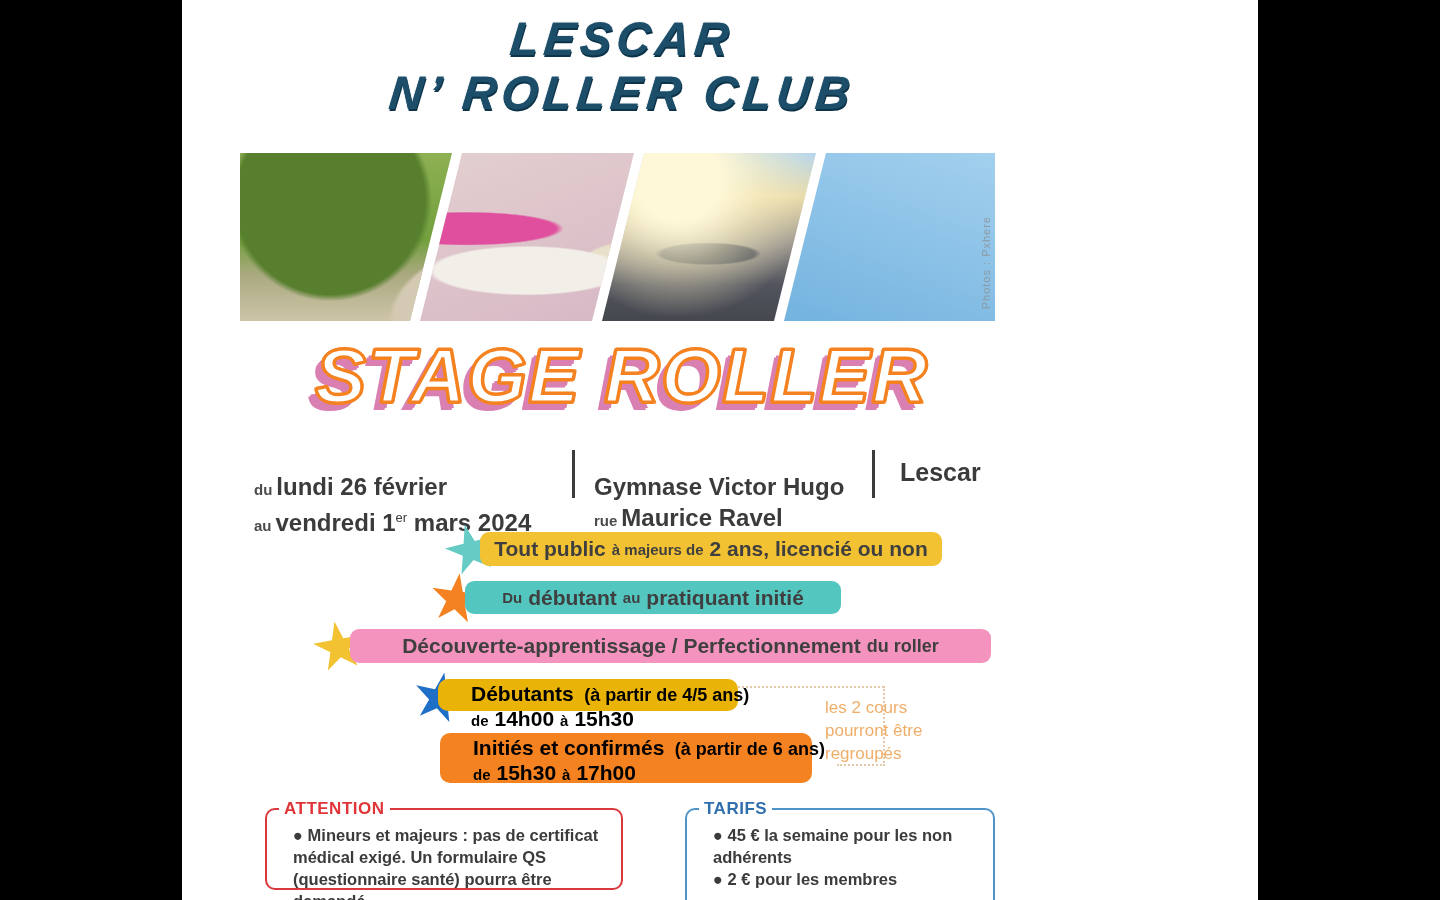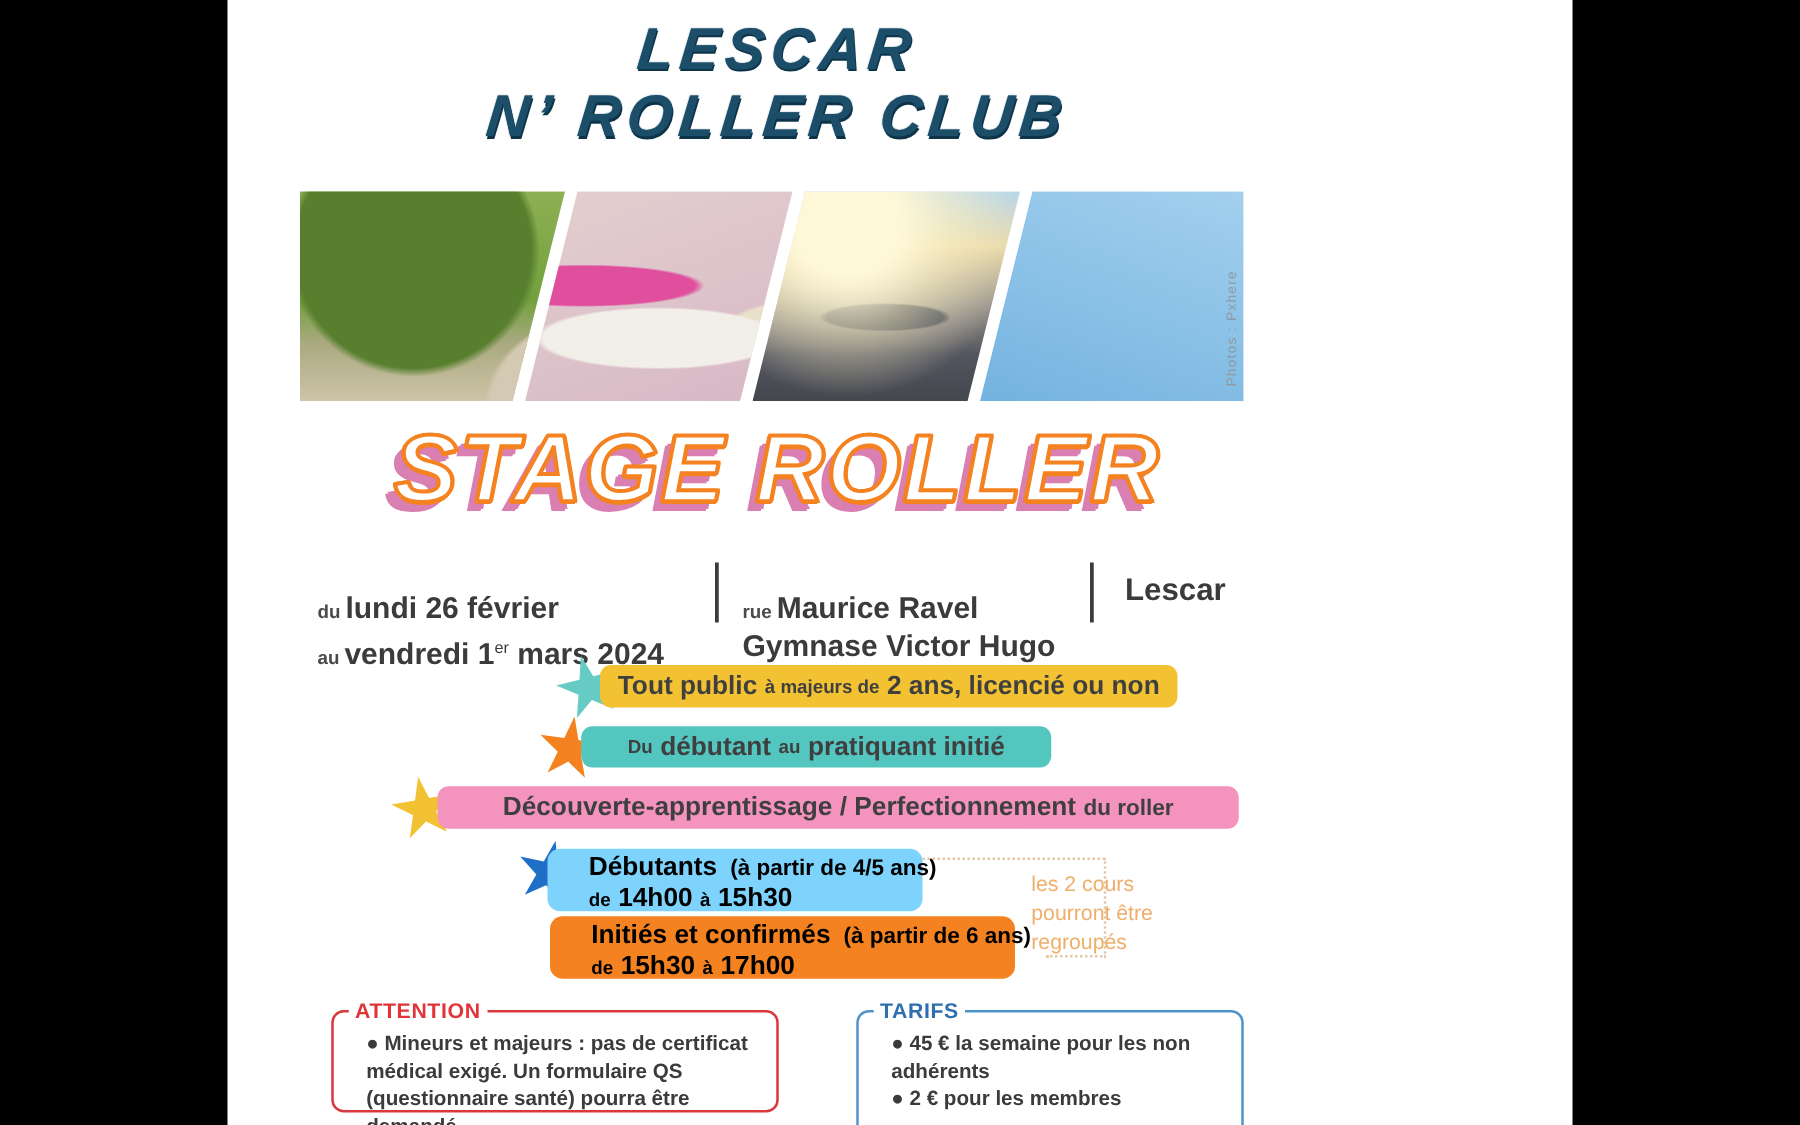--- a/index.html
+++ b/index.html
@@ -69,21 +69,21 @@
   
   .banner { position:absolute; display:flex; align-items:center; justify-content:center;
             border-radius:9px; color:#3f3f3f; white-space:nowrap; }
   .b-lg { font-size:21px; font-weight:700; margin:0 3px; }
   .b-md { font-size:18px; font-weight:700; margin:0 3px; }
   .b-sm { font-size:15px; font-weight:700; margin:0 3px; }
   .banner-public   { left:298px; top:532px; width:462px; height:34px; background:#f2c233; }
   .banner-level    { left:283px; top:581px; width:376px; height:33px; background:#53c6c0; }
   .banner-program  { left:168px; top:629px; width:641px; height:34px; background:#f493bd; }
   .banner-block { position:absolute; border-radius:10px; padding:3px 0 0 30px; }
-  .banner-beginners { left:256px; top:679px; width:300px; height:50px; background:#7dd3fc; }
+  .banner-beginners { left:256px; top:679px; width:300px; height:32px; background:#eab308; }
   .banner-advanced  { left:258px; top:733px; width:372px; height:50px; background:#f58220; }
   .bb-line { line-height:23px; white-space:nowrap; }
 
   .star { position:absolute; width:52px; height:52px;
     clip-path:polygon(50% 0%, 61% 35%, 98% 35%, 68% 57%, 79% 91%, 50% 70%, 21% 91%, 32% 57%, 2% 35%, 39% 35%); }
   .star-teal   { left:263px; top:524px; background:#66cbc4; transform:rotate(-14deg); }
   .star-orange { left:248px; top:573px; background:#f58220; transform:rotate(8deg); }
   .star-yellow { left:131px; top:621px; background:#f2c233; transform:rotate(-10deg); }
   .star-blue   { left:231px; top:672px; background:#1e6fc5; transform:rotate(12deg); }
 
@@ -132,24 +132,24 @@
         <div class="info-line">
           <span class="sm">du</span><span class="lg">lundi 26 février</span>
         </div>
         <div class="info-line">
           <span class="sm">au</span><span class="lg"><span>vendredi 1</span><sup>er</sup><span> mars 2024</span></span>
         </div>
       </div>
       <div class="vbar" style="left:390px;"></div>
       <div class="info-col" style="left:412px;">
         <div class="info-line">
+          <span class="lg">Gymnase Victor Hugo</span>
+        </div>
+        <div class="info-line">
           <span class="sm">rue</span><span class="lg">Maurice Ravel</span>
-        </div>
-        <div class="info-line">
-          <span class="lg">Gymnase Victor Hugo</span>
         </div>
       </div>
       <div class="vbar" style="left:690px;"></div>
       <div class="city" style="left:718px;">Lescar</div>
     </div>
 
     <div class="star star-teal"></div>
     <div class="banner banner-public">
       <span class="b-lg">Tout public</span>
       <span class="b-sm">à majeurs de</span>

